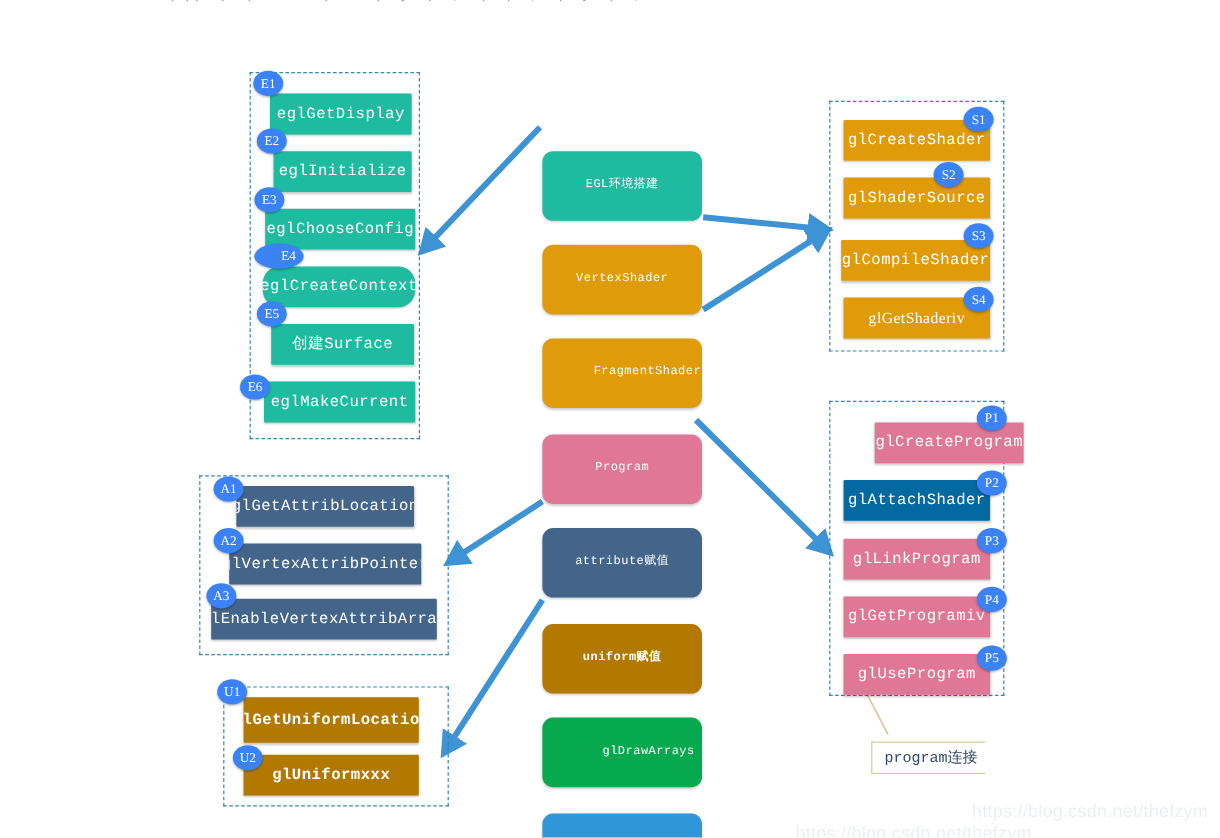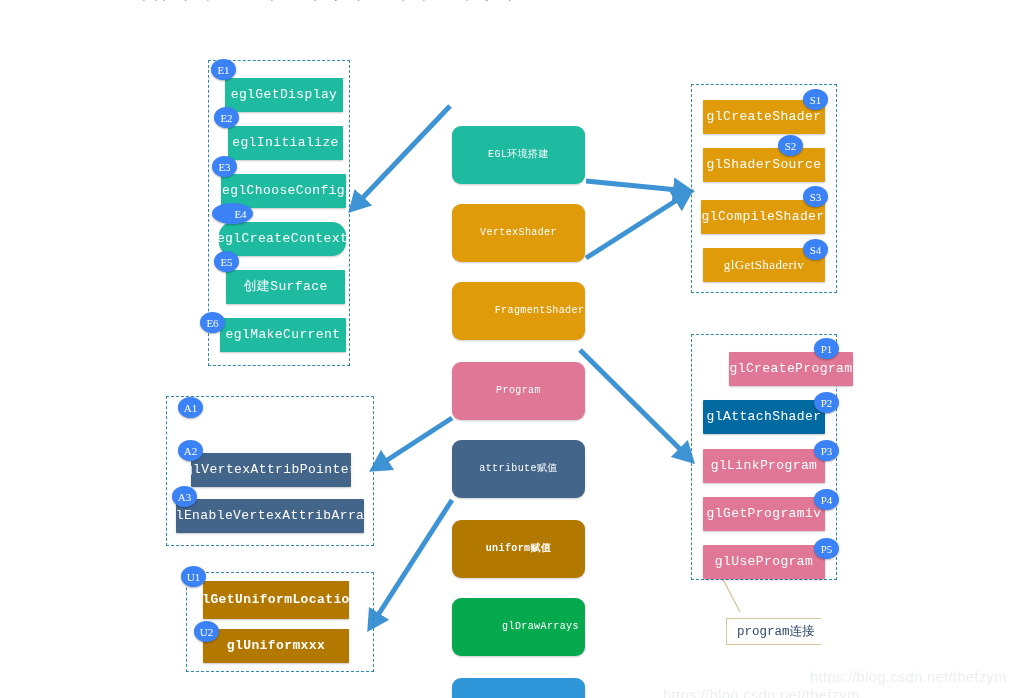--- a/index.html
+++ b/index.html
@@ -272,20 +272,23 @@
   <div class="badge" style="left:814px;top:440px;">
       <span>P3</span>
     </div>
   <div class="badge" style="left:814px;top:489px;">
       <span>P4</span>
     </div>
   <div class="badge" style="left:814px;top:538px;">
       <span>P5</span>
     </div>
 
+  <div class="node flat" style="left:197px;top:405px;width:148px;background:#44658a;">
+      <span>glGetAttribLocation</span>
+    </div>
   <div class="node flat" style="left:191px;top:453px;width:160px;background:#44658a;">
       <span>glVertexAttribPointer</span>
     </div>
   <div class="node flat" style="left:176px;top:499px;width:188px;background:#44658a;">
       <span>glEnableVertexAttribArray</span>
     </div>
 
   <div class="badge" style="left:178px;top:397px;">
       <span>A1</span>
     </div>

